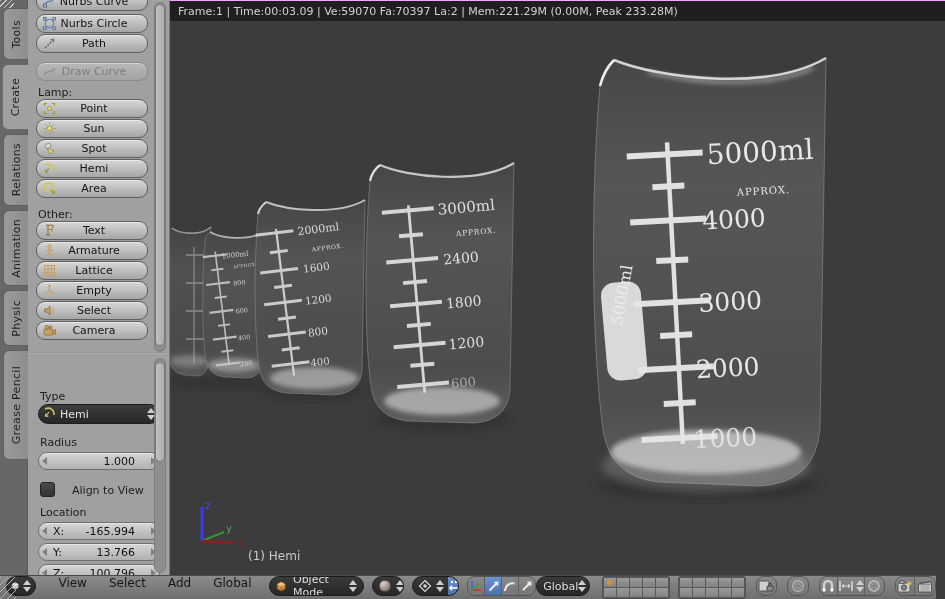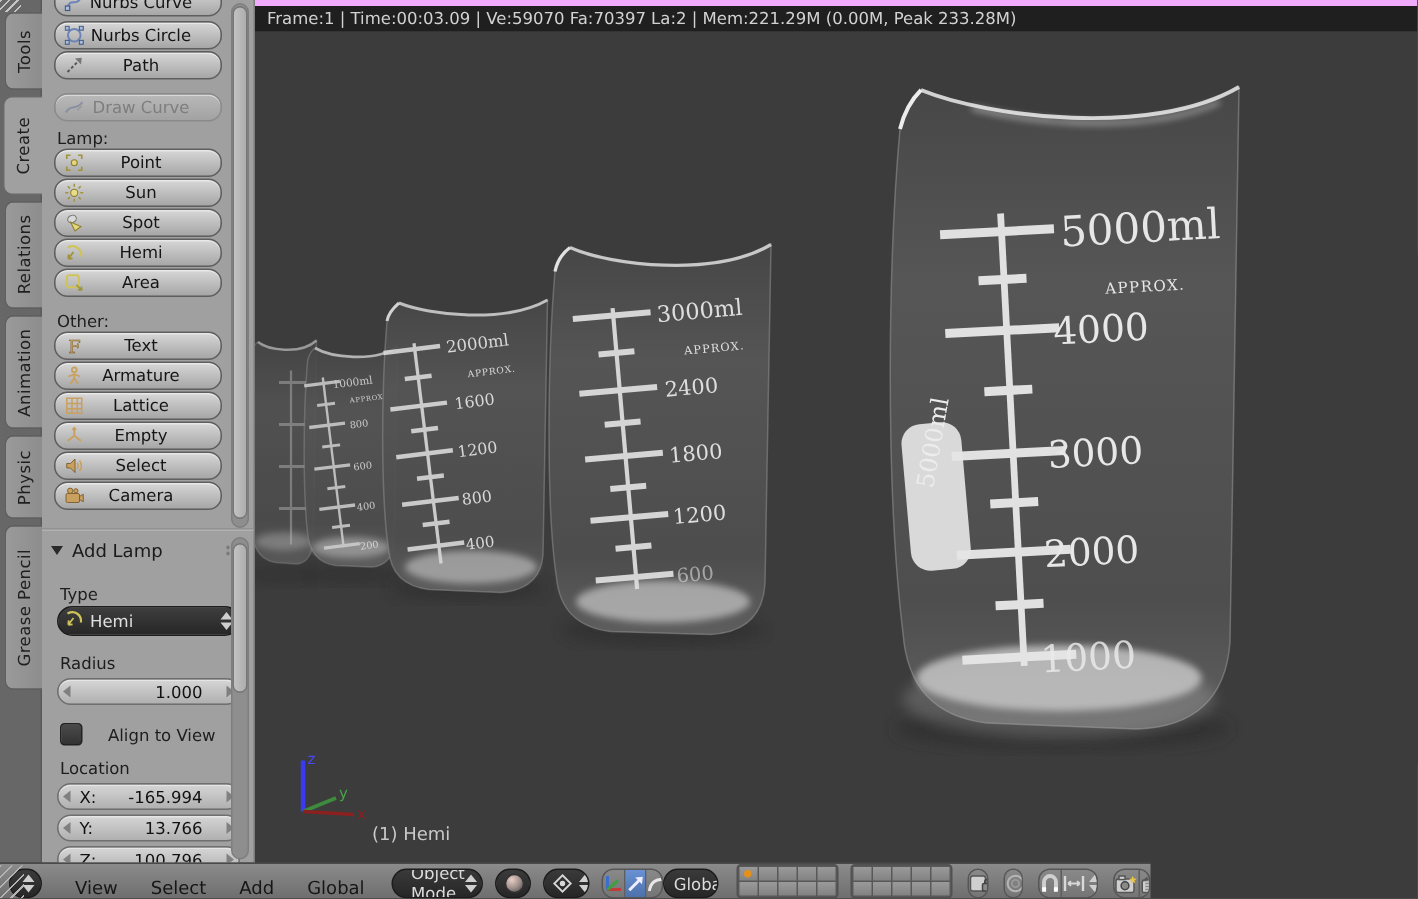--- a/index.html
+++ b/index.html
@@ -37,30 +37,30 @@
   .arrL{width:0;height:0;border-top:4px solid transparent;border-bottom:4px solid transparent;border-right:5px solid #808080;}
   .arrR{width:0;height:0;border-top:4px solid transparent;border-bottom:4px solid transparent;border-left:5px solid #808080;}
   .spin{display:flex;flex-direction:column;gap:2px;margin-left:auto;}
   .spin i{width:0;height:0;border-left:4px solid transparent;border-right:4px solid transparent;}
   .spin .u{border-bottom:5px solid #cfcfcf;}
   .spin .d{border-top:5px solid #cfcfcf;}
   .chk{position:absolute;left:12px;width:15px;height:15px;background:linear-gradient(#4a4a4a,#333);border:1px solid #222;border-radius:3px;cursor:pointer;}
   .chklab{position:absolute;left:44px;font-size:11px;color:#1d1d1d;}
 
   
-  #infobar{position:absolute;left:170px;top:0;width:775px;height:21px;background:#1f1f1f;border-top:4px solid #f0abfc;display:flex;align-items:center;}
+  #infobar{position:absolute;left:170px;top:0;width:775px;height:21px;background:#1f1f1f;border-top:1px solid #f0abfc;display:flex;align-items:center;}
   #infobar span{color:#d2d2d2;font-size:11px;margin-left:8px;white-space:nowrap;}
   #viewport{position:absolute;left:170px;top:21px;width:775px;height:554px;background:#3c3c3c;overflow:hidden;cursor:crosshair;}
   .beaker{position:absolute;}
   .btext{font-family:"DejaVu Serif","Liberation Serif",serif;fill:#ececec;}
   #vp-status{position:absolute;left:78px;top:528px;font-size:12px;color:#c9c9c9;}
   #axisgizmo{position:absolute;left:22px;top:478px;}
 
   
-  #footer{position:absolute;left:0;top:575px;width:767px;height:24px;background:linear-gradient(#8b8b8b,#6e6e6e);border-top:1px solid #4a4a4a;display:flex;align-items:flex-end;}
+  #footer{position:absolute;left:0;top:575px;width:936px;height:24px;background:linear-gradient(#8b8b8b,#6e6e6e);border-top:1px solid #4a4a4a;display:flex;align-items:flex-start;}
   .grp{display:flex;align-items:center;background:linear-gradient(#3a3a3a,#262626);border:1px solid #1c1c1c;border-radius:10px;height:20px;color:#dcdcdc;font-size:11px;overflow:hidden;}
   .menu{font-size:12px;color:#161616;margin:0 0 0 22px;cursor:pointer;}
   .seg{display:flex;align-items:center;justify-content:center;height:20px;cursor:pointer;}
   .lgrp{display:flex;align-items:center;background:#777;border:1px solid #565656;border-radius:8px;height:20px;overflow:hidden;}
   .lgrp .seg{width:22px;border-right:1px solid #5e5e5e;background:linear-gradient(#8a8a8a,#747474);}
   .lgrp .seg:last-child{border-right:none;}
   .seg.pressed{background:linear-gradient(#6b93d6,#4a6fa8);}
   .layergrid{display:grid;grid-template-columns:repeat(5,12px);grid-template-rows:repeat(2,9px);gap:1px;background:#585858;border:1px solid #515151;padding:1px;border-radius:3px;}
   .lcell{background:linear-gradient(#9a9a9a,#828282);position:relative;cursor:pointer;}
   .lcell.on::after{content:"";position:absolute;left:3px;top:2px;width:5px;height:5px;border-radius:50%;background:#e5901a;}
@@ -264,25 +264,20 @@
           </svg>
         </span>
       <span class="tl">Camera</span>
     </div>
 
     <div class="scrolltrack" style="top:2px;height:350px"></div>
     <div class="scrollthumb" style="top:4px;height:342px"></div>
 
     <div style="position:absolute;left:0;top:352px;width:142px;height:2px;background:linear-gradient(#8a8a8a,#b9b9b9)"></div>
 
-    <div id="addlamp-hdr">
-      <span class="tri"></span>
-      <span class="ttl">Add Lamp</span>
-      <span class="grip"></span>
-    </div>
 
     <div class="plabel" style="top:390px">Type</div>
     <div class="ddark" style="top:404px">
       <span><svg width="13" height="13" viewBox="0 0 13 13">
             <path d="M2 3 C7 0.5 11.5 4 11 9" stroke="#cfc35a" stroke-width="1.5" fill="none"></path>
             <path d="M6 6 L2.5 10.5 M2.5 10.5 L2.8 7.6 M2.5 10.5 L5.4 10.2" stroke="#cfc35a" stroke-width="1.2" fill="none"></path>
           </svg></span>
       <span class="tl">Hemi</span>
       <span class="spin">
           <i class="u"></i>

